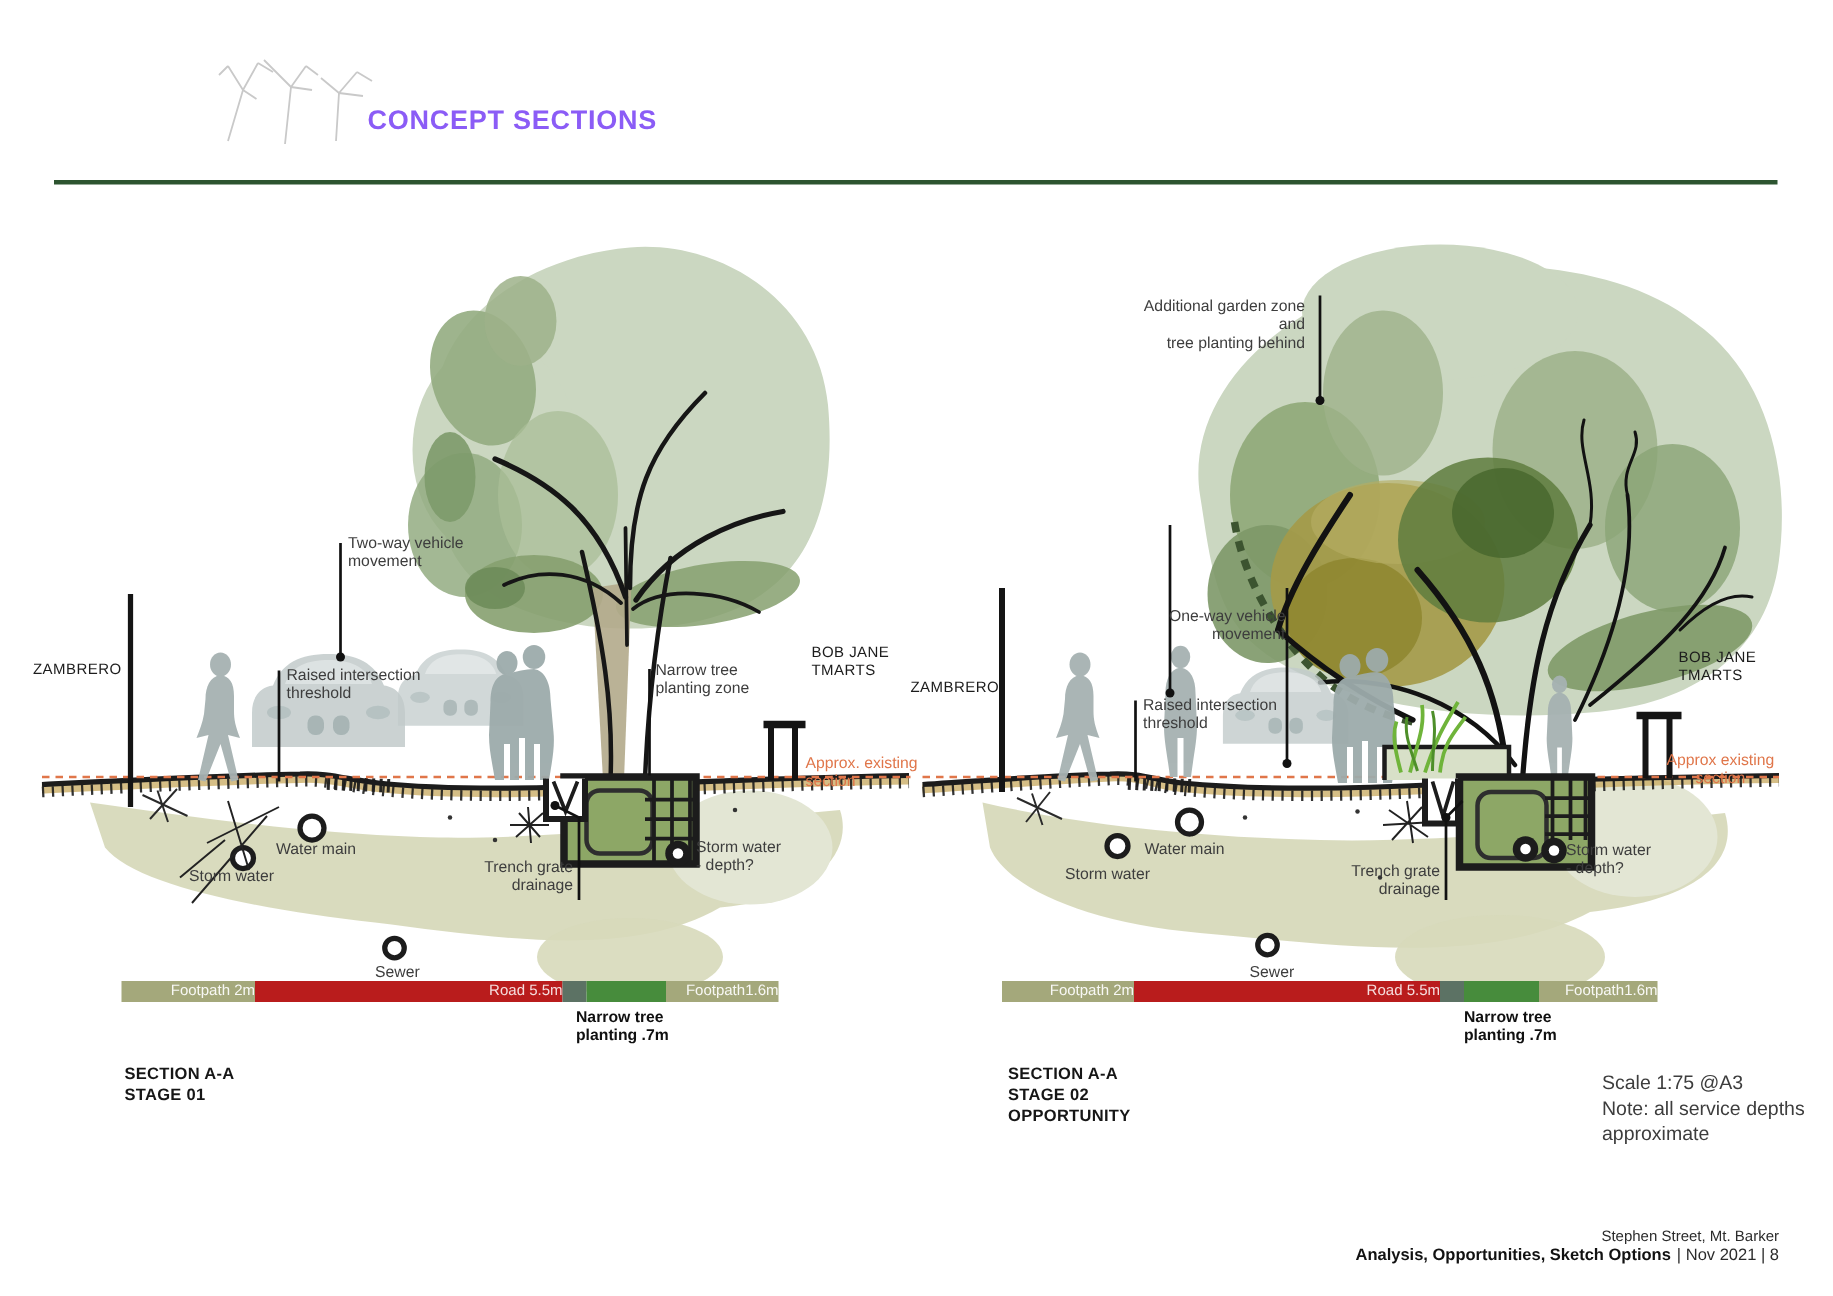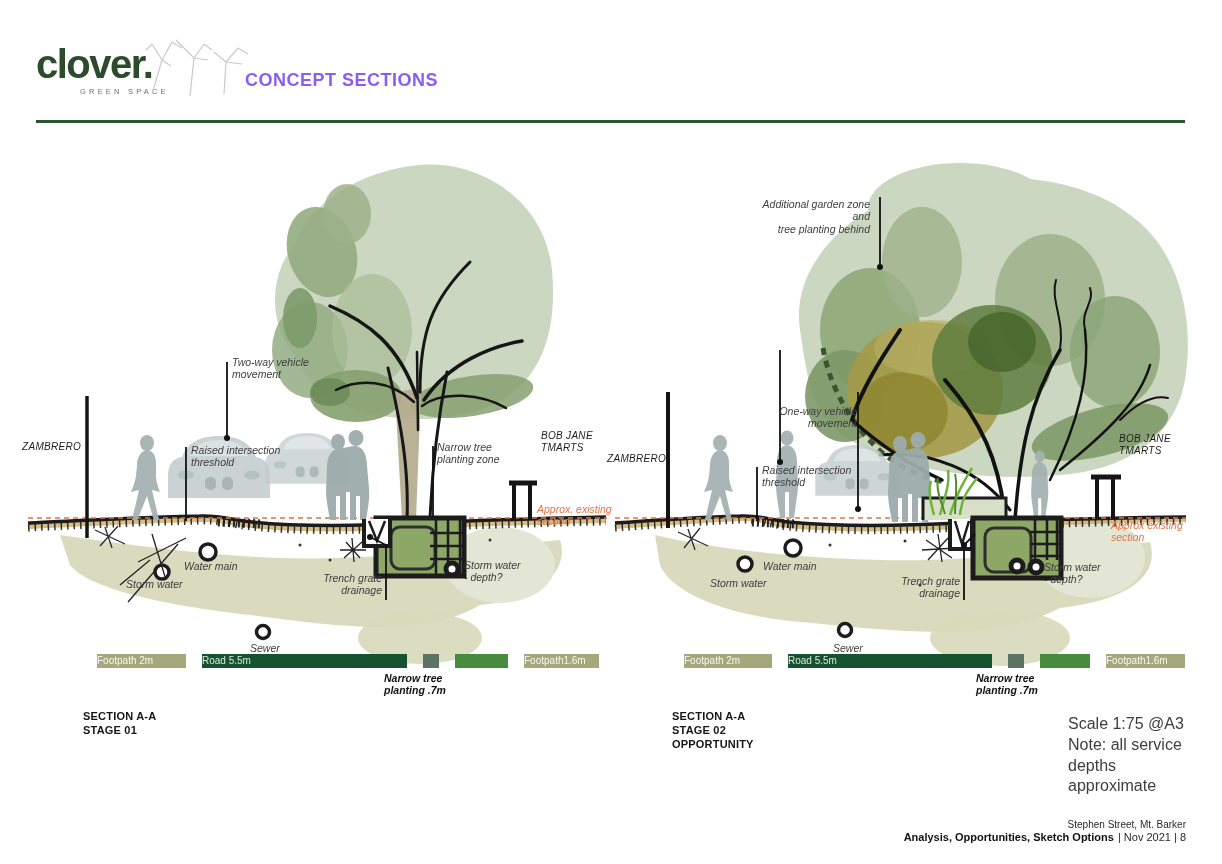--- a/index.html
+++ b/index.html
@@ -9,51 +9,47 @@
   }
   
   .logo{position:absolute;left:36px;top:44px;}
   .logo-text{font-weight:bold;font-size:40px;line-height:40px;color:#2b4b2b;letter-spacing:-1.5px;}
   .logo-sub{font-size:7.5px;letter-spacing:3.2px;color:#6f6f6f;margin-left:44px;margin-top:3px;}
   .page-title{position:absolute;left:245px;top:70px;font-size:18px;font-weight:bold;color:#8b5cf6;letter-spacing:.5px;}
   .rule{position:absolute;left:36px;top:120px;width:1149px;height:2.5px;background:#2d5430;}
   
   .art{position:absolute;left:0;top:0;width:1222px;height:864px;z-index:1;}
   
-  .lbl{position:absolute;z-index:2;font-size:10.5px;line-height:1.18;color:#3d3d3d;white-space:pre-line;font-style:italic;}
+  .lbl{position:absolute;z-index:2;font-size:10.5px;line-height:1.18;color:#3d3d3d;white-space:pre-line;}
   .lbl.dark{color:#1c1c1c;font-size:10px;letter-spacing:.3px;}
   .lbl.orange{color:#e0764a;}
   .lbl.right{text-align:right;}
   .lbl.bold{font-weight:bold;color:#101010;}
   .sec-title{position:absolute;z-index:2;font-size:11px;font-weight:bold;color:#161616;line-height:1.25;letter-spacing:.2px;}
   .sec-title div{display:block;}
   
   .bar{position:absolute;z-index:2;display:flex;height:14px;}
-  .seg{height:14px;font-size:10px;line-height:14px;text-align:left;color:rgba(255,255,255,.92);overflow:hidden;margin-left:16px;}
+  .seg{height:14px;font-size:10px;line-height:14px;text-align:right;color:rgba(255,255,255,.92);overflow:hidden;}
   .seg.footpath{background:#a4a87b;}
-  .seg.road{background:#14532d;color:rgba(255,255,255,.85);}
+  .seg.road{background:#b91c1c;color:rgba(255,255,255,.85);}
   .seg.slate{background:#5c7264;}
   .seg.green{background:#478c3c;}
   
-  .scale-note{position:absolute;z-index:2;font-size:16px;color:#3d3d3d;line-height:1.3;white-space:pre-line;}
+  .scale-note{position:absolute;z-index:2;font-size:13px;color:#3d3d3d;line-height:1.3;white-space:pre-line;}
   .footer{position:absolute;z-index:2;right:36px;top:819px;text-align:right;color:#2b2b2b;}
   .footer-line1{font-size:10px;}
   .footer-line2{font-size:11px;margin-top:1px;text-align:right;}
   .footer-line2 .b{font-weight:bold;color:#111;}
   .footer-line2 .r{margin-left:4px;}
 </style>
 </head>
 <body>
 
 <div class="page">
 
-  <div class="logo">
-    <div class="logo-text">clover.</div>
-    <div class="logo-sub">GREEN SPACE</div>
-  </div>
   <svg class="art" style="width:120px;height:70px;left:138px;top:36px;" viewBox="0 0 120 70">
     <g stroke="#c9c9c9" stroke-width="1.2" fill="none">
       <path d="M14,58 L24,24 M24,24 L14,8 M24,24 L34,6 M24,24 L33,30 M14,8 L8,14 M34,6 L44,12"></path>
       <path d="M52,60 L56,22 M56,22 L44,10 M56,22 L66,8 M56,22 L70,24 M66,8 L74,14 M44,10 L38,4"></path>
       <path d="M86,58 L88,26 M88,26 L76,16 M88,26 L100,12 M88,26 L104,28 M100,12 L110,18"></path>
     </g>
   </svg>
   <div class="page-title">CONCEPT SECTIONS</div>
   <div class="rule"></div>
 
@@ -320,21 +316,21 @@
 
   <div class="lbl right" style="left:750px;top:198px;width:120px;">Additional garden zone and
 tree planting behind</div>
   <div class="lbl right" style="left:769px;top:405px;width:88px;">One-way vehicle
 movement</div>
   <div class="lbl dark" style="left:607px;top:453px;">ZAMBRERO</div>
   <div class="lbl" style="left:762px;top:464px;">Raised intersection
 threshold</div>
   <div class="lbl dark" style="left:1119px;top:433px;">BOB JANE
 TMARTS</div>
-  <div class="lbl orange" style="left:1111px;top:519px;">Approx existing
+  <div class="lbl orange" style="left:1111px;top:501px;text-align:center;">Approx existing
 section</div>
   <div class="lbl" style="left:763px;top:560px;">Water main</div>
   <div class="lbl" style="left:710px;top:577px;">Storm water</div>
   <div class="lbl right" style="left:880px;top:575px;width:80px;">Trench grate
 drainage</div>
   <div class="lbl" style="left:1044px;top:561px;">Storm water
 - depth?</div>
   <div class="lbl" style="left:833px;top:642px;">Sewer</div>
 
   <div class="bar" style="left:668px;top:654px;">

